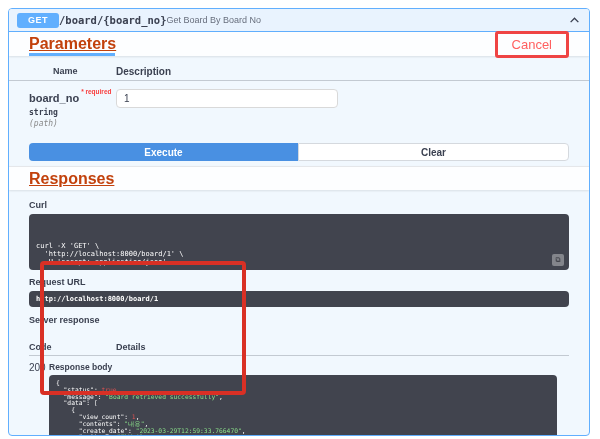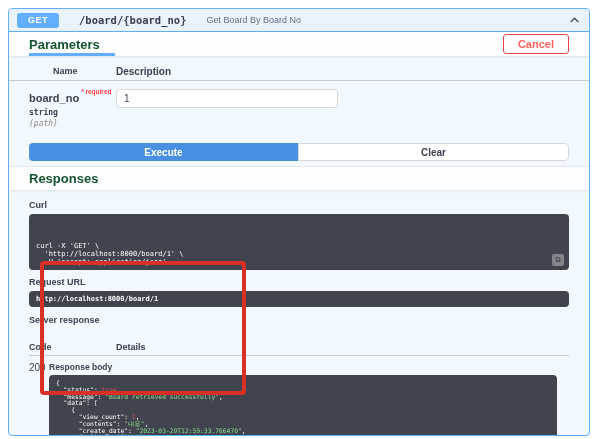--- a/index.html
+++ b/index.html
@@ -5,42 +5,42 @@
   * { margin:0; padding:0; box-sizing:border-box; }
   html,body { width:600px; height:439px; background:#fff; font-family:"Liberation Sans",sans-serif; color:#3b4151; overflow:hidden; }
 
   .opblock {
     position:absolute; left:8px; top:8px; width:582px; height:428px;
     border:1px solid #61affe; border-radius:4px; background:#f1f8fe; overflow:hidden;
   }
 
   
   .summary {
-    display:flex; align-items:center; gap:20px; height:23px; padding:0 8px;
+    display:flex; align-items:center; gap:0; height:23px; padding:0 8px;
     background:#e9f3fe; border-bottom:1px solid #61affe;
   }
   .method-badge {
     background:#61affe; color:#fff; font-weight:bold; font-size:9px; letter-spacing:.5px;
     padding:3px 11px; border-radius:3px; line-height:1;
   }
   .path { font-family:"DejaVu Sans Mono",monospace; font-weight:bold; font-size:10.5px; color:#3b4151; }
   .summary-desc { font-size:9px; color:#3b4151; opacity:.75; flex:1; }
   .chevron { width:14px; height:14px; display:flex; align-items:center; justify-content:center; cursor:pointer; }
 
   
   .sec-header {
     position:relative; display:flex; align-items:center; justify-content:space-between;
     height:24px; padding:0 20px; background:rgba(255,255,255,.85);
     box-shadow:0 1px 2px rgba(0,0,0,.1);
   }
-  .sec-title { font-size:13px; font-weight:bold; color:#14532d; }
+  .sec-title { font-size:16px; font-weight:bold; color:#c2410c;text-decoration:underline; }
   .tab-underline { position:absolute; left:20px; bottom:0; width:86px; height:3px; background:#61affe; }
   .btn-cancel {
-    background:transparent; border:1px solid #ef4444; color:#ff6060;
-    font-weight:bold; font-size:11px; padding:3px 14px; border-radius:3px; cursor:pointer;
+    background:transparent; border:3px solid #ef4444; color:#ff6060;
+    font-weight:normal; font-size:13px; padding:3px 14px; border-radius:3px; cursor:pointer;
     font-family:"Liberation Sans",sans-serif;
   }
 
   
   .tbl-head { display:flex; padding:4px 20px 3px; border-bottom:1px solid rgba(59,65,81,.25); margin-top:6px; }
   .tbl-head .col-name { width:63px; font-size:9px; font-weight:bold;margin-left:24px; }
   .tbl-head .col-desc { font-size:10px; font-weight:bold; }
   .param-row { display:flex; padding:7px 20px 0; }
   .param-left { width:87px; }
   .param-name { font-size:11px; font-weight:bold; color:#3b4151; }

